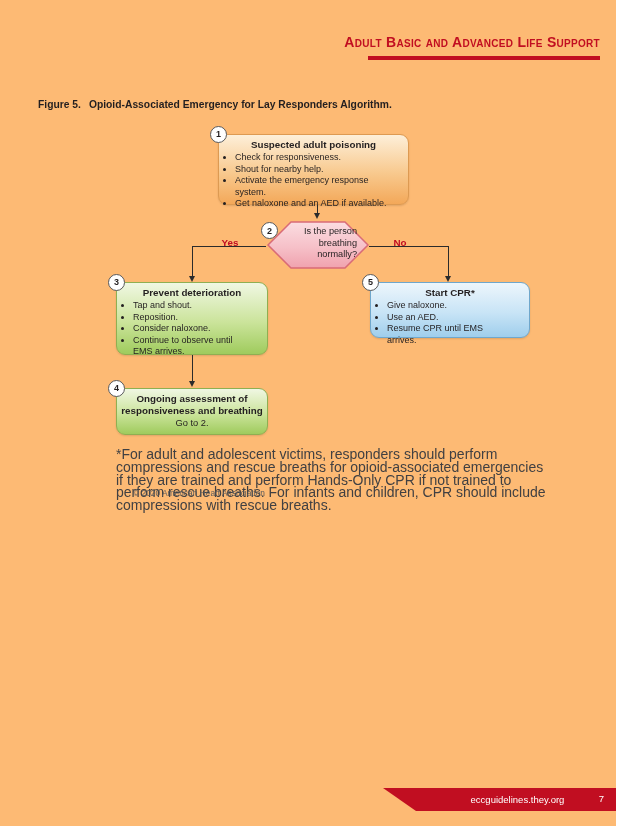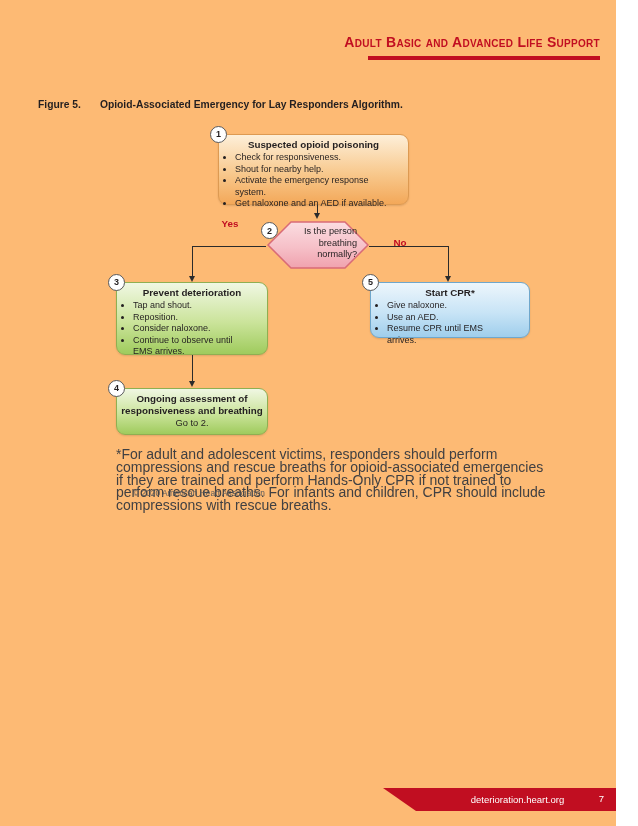--- a/index.html
+++ b/index.html
@@ -9,21 +9,21 @@
   }
   
   .header-title{
     position:absolute;left:0;top:34px;width:600px;text-align:right;
     font-size:14px;font-weight:bold;font-variant:small-caps;
     letter-spacing:.3px;color:#C10E21;
   }
   .header-rule{position:absolute;left:368px;top:56px;width:232px;height:4px;background:#C10E21;}
   
   .figure-caption{position:absolute;left:38px;top:99px;font-size:10.3px;font-weight:bold;color:#231F20;}
-  .figure-caption .cap-title{margin-left:19px;}
+  .figure-caption .cap-title{margin-left:8px;}
   
   .node{
     position:absolute;border-radius:9px;border:1px solid;box-sizing:border-box;
     font-size:9px;line-height:11.6px;box-shadow:0 1px 2px rgba(0,0,0,.12);
   }
   .node-title{font-weight:bold;font-size:9.8px;text-align:center;padding-top:4px;line-height:12px;}
   .node ul{margin:1px 0 0;padding:0 15px 0 16px;}
   .node li{margin:0;}
   .node-orange{background:linear-gradient(180deg,#FDEFD9 0%,#F8C98E 55%,#F3A859 100%);border-color:#DD9A52;}
   .node-green {background:linear-gradient(180deg,#F0F7E3 0%,#CBE49B 55%,#9FCB5D 100%);border-color:#8FAF52;}
@@ -52,21 +52,21 @@
   .vline{position:absolute;width:1px;background:#2b2b2b;}
   .hline{position:absolute;height:1px;background:#2b2b2b;}
   .arrow-down{
     position:absolute;width:0;height:0;
     border-left:3.5px solid transparent;border-right:3.5px solid transparent;
     border-top:6px solid #2b2b2b;
   }
   .branch-label{
     position:absolute;font-size:9.8px;font-weight:bold;color:#C10E21;text-align:center;
   }
-  #label-yes{left:205px;top:218px;width:50px;}
+  #label-yes{left:205px;top:237px;width:50px;}
   #label-no{left:378px;top:237px;width:44px;text-align:center;}
   
   .footnote{position:absolute;left:116px;top:448px;width:430px;font-size:14px;line-height:12.8px;color:#414042;}
   .copyright{position:absolute;left:116px;top:488px;font-size:8.4px;color:#58595B;margin-left:17px;}
   
   .footer-ribbon{
     position:absolute;left:383px;top:788px;width:255px;height:23px;background:#C10E21;
     clip-path:polygon(0 0,100% 0,100% 100%,33px 100%);
     display:flex;align-items:center;justify-content:center;
   }
@@ -82,21 +82,21 @@
   <div class="header-rule"></div>
 
   <div class="figure-caption">
     <span>Figure 5.</span><span class="cap-title">Opioid-Associated Emergency for Lay Responders Algorithm.</span>
   </div>
 
   <div>
 
     <div class="node node-orange" id="node-1">
       <div class="badge badge-in">1</div>
-      <div class="node-title">Suspected opioid poisoning</div>
+      <div class="node-title">Suspected adult poisoning</div>
       <ul>
         <li>Check for responsiveness.</li>
         <li>Shout for nearby help.</li>
         <li>Activate the emergency response system.</li>
         <li>Get naloxone and an AED if available.</li>
       </ul>
     </div>
 
     <div class="vline" style="left:317px;top:205px;height:9px;"></div>
     <div class="arrow-down" style="left:314px;top:213px;"></div>
@@ -155,17 +155,17 @@
       <div class="node-title">Ongoing assessment of responsiveness and breathing</div>
       <div class="node-subtext">Go to 2.</div>
     </div>
 
   </div>
 
   <div class="footnote">*For adult and adolescent victims, responders should perform compressions and rescue breaths for opioid-associated emergencies if they are trained and perform Hands-Only CPR if not trained to perform rescue breaths. For infants and children, CPR should include compressions with rescue breaths.</div>
   <div class="copyright">© 2020 American Heart Association</div>
 
   <div class="footer-ribbon">
-    <span class="footer-url">deterioration.heart.org</span>
+    <span class="footer-url">eccguidelines.they.org</span>
     <span class="footer-page">7</span>
   </div>
 
 </div>
 
 </body></html>

